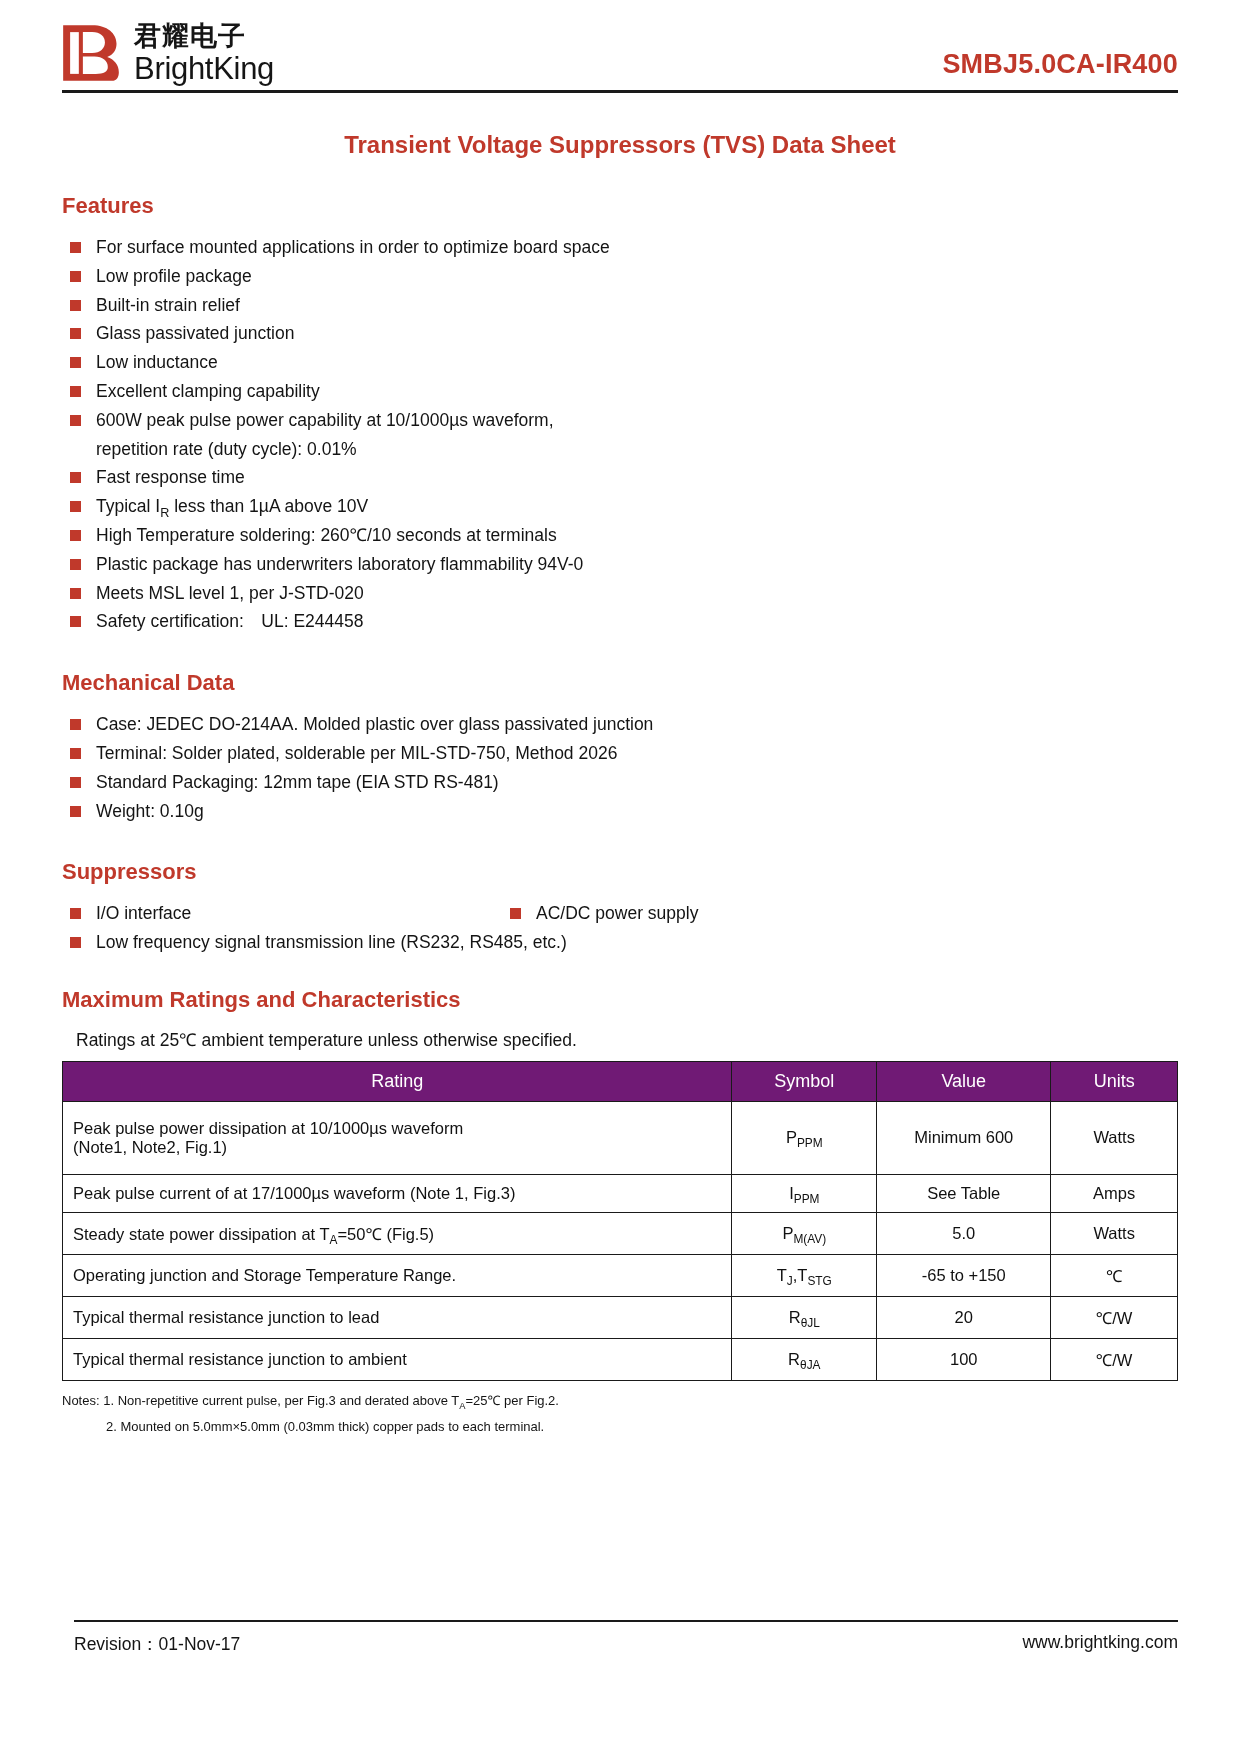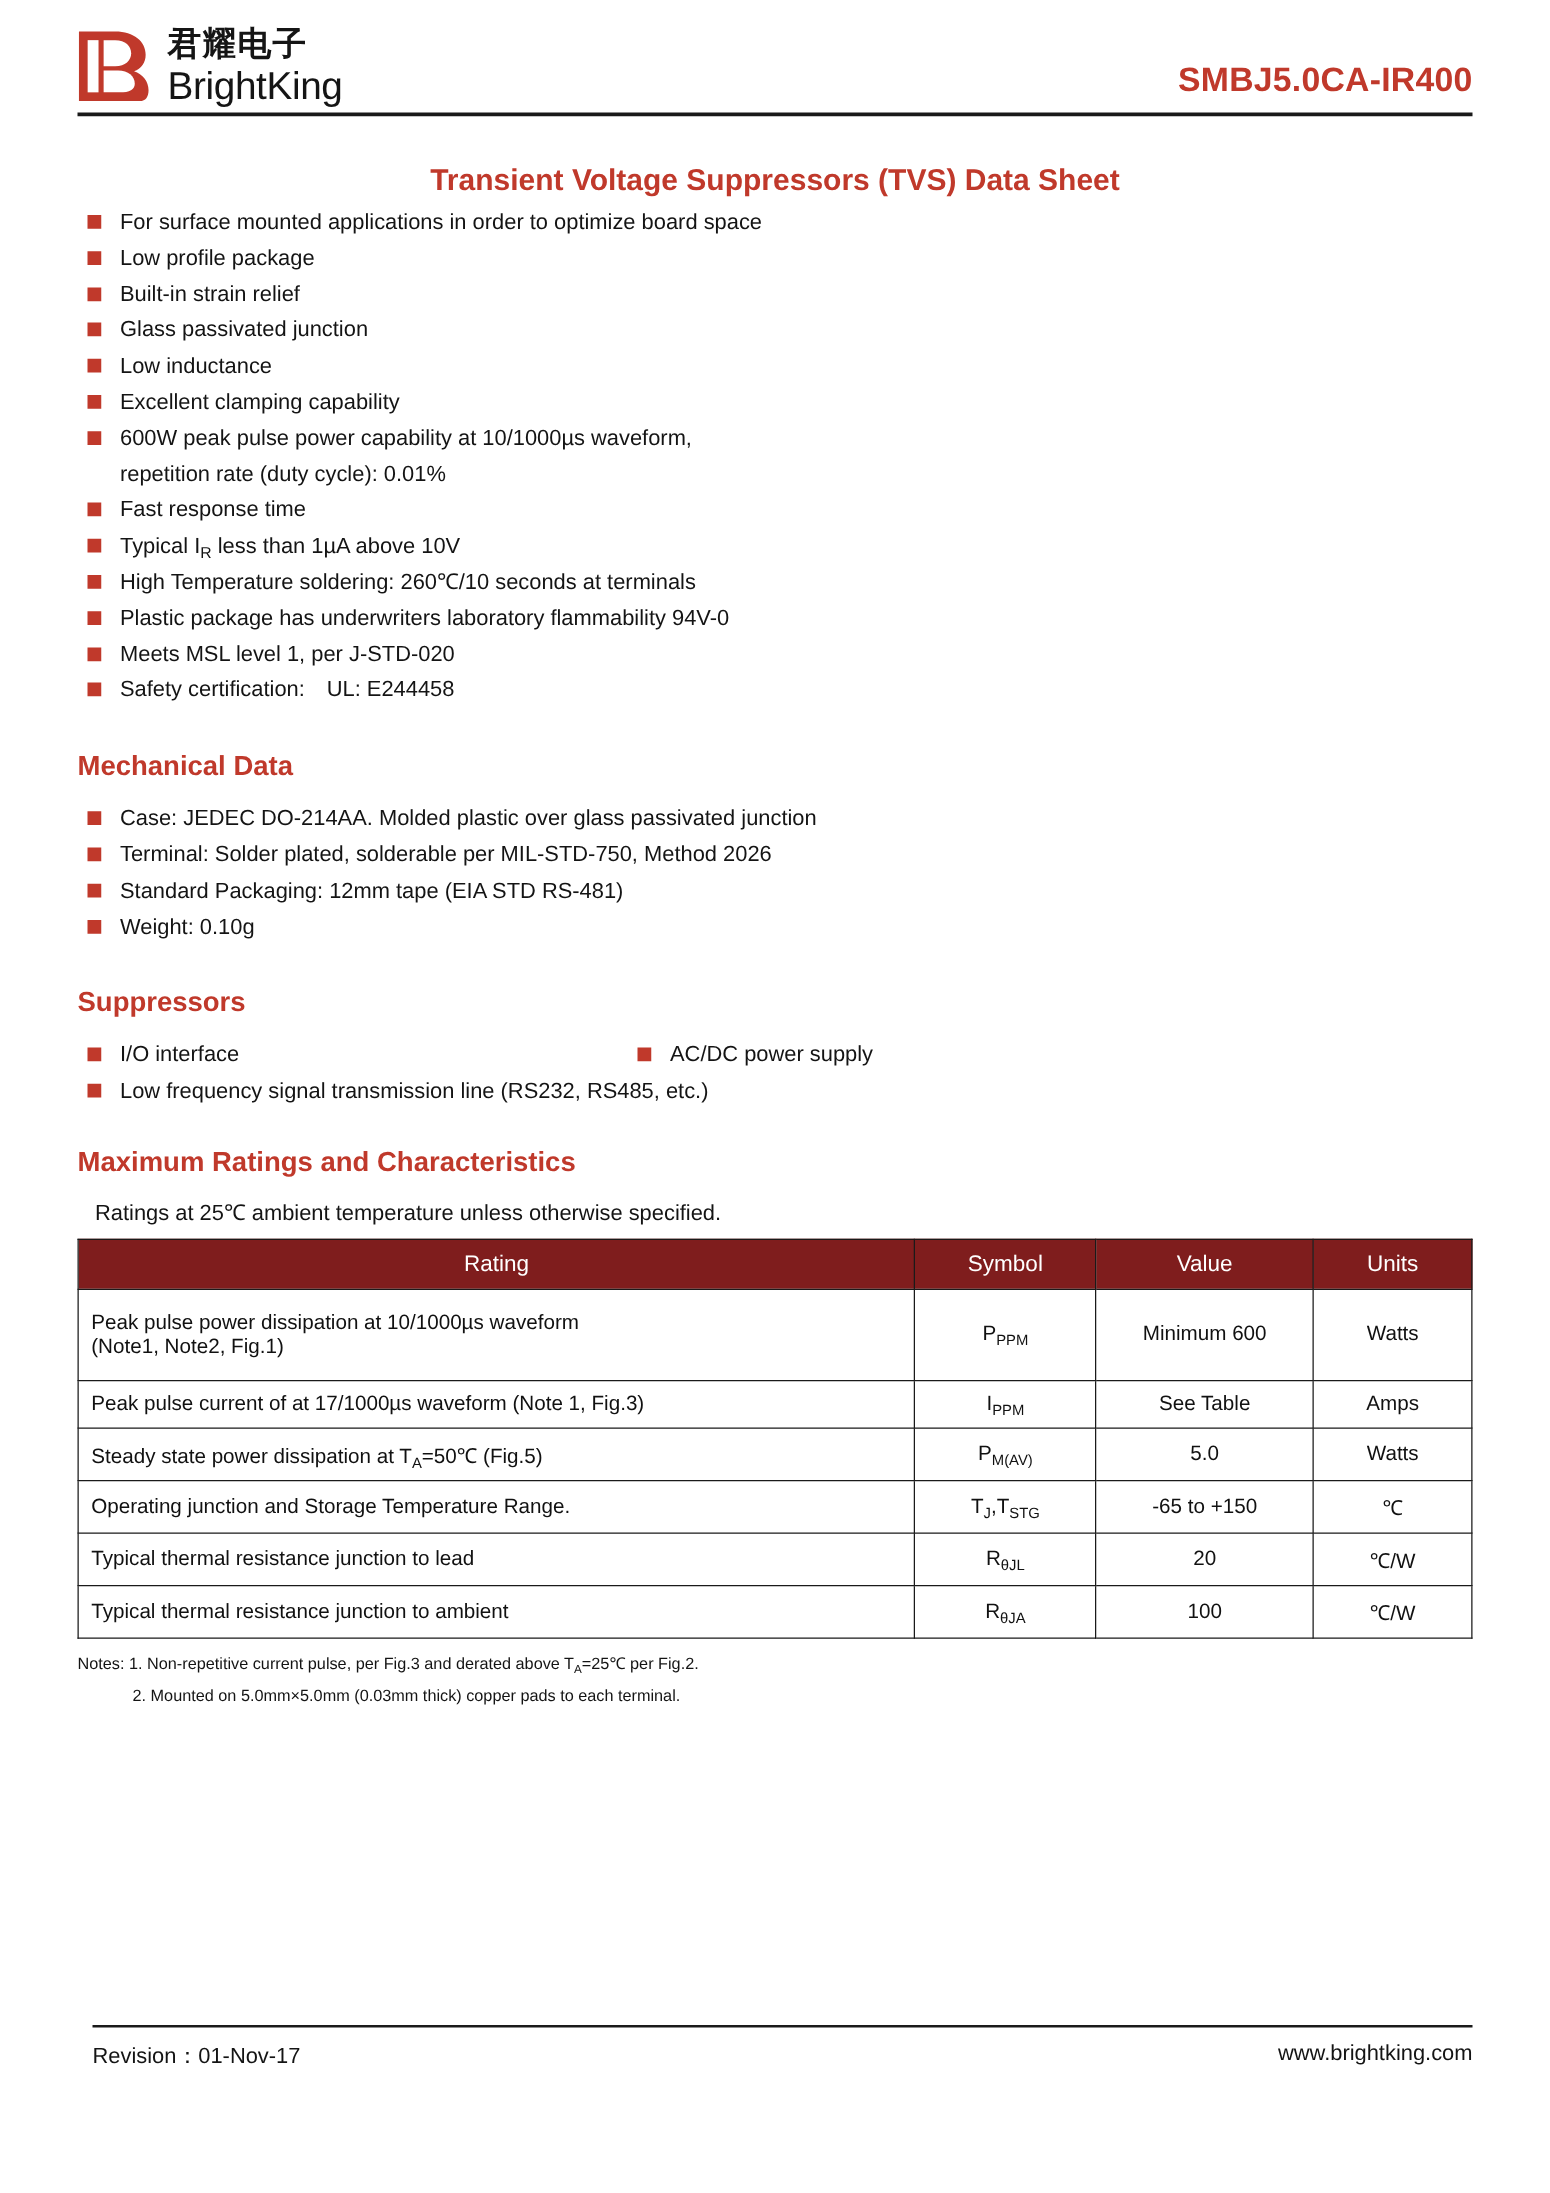--- a/index.html
+++ b/index.html
@@ -133,21 +133,21 @@
     color: #141414;
   }
 
   
   table.ratings {
     width: 100%;
     border-collapse: collapse;
     table-layout: fixed;
   }
   table.ratings th {
-    background: #7f1d1d;
+    background: #701a75;
     color: #ffffff;
     font-weight: normal;
     font-size: 18px;
     text-align: center;
     padding: 9px 4px;
     border: 1.5px solid #1a1a1a;
   }
   table.ratings td {
     border: 1.5px solid #1a1a1a;
     font-size: 16.5px;
@@ -201,20 +201,21 @@
       <div class="logo-text">
         <div class="logo-cn">君耀电子</div>
         <div class="logo-en">BrightKing</div>
       </div>
     </div>
     <div class="part-number">SMBJ5.0CA-IR400</div>
   </div>
 
   <div class="doc-title">Transient Voltage Suppressors (TVS) Data Sheet</div>
 
+  <div class="section-heading">Features</div>
   <ul class="bullets">
     <li><span class="sq"></span><span>For surface mounted applications in order to optimize board space</span></li>
     <li><span class="sq"></span><span>Low profile package</span></li>
     <li><span class="sq"></span><span>Built-in strain relief</span></li>
     <li><span class="sq"></span><span>Glass passivated junction</span></li>
     <li><span class="sq"></span><span>Low inductance</span></li>
     <li><span class="sq"></span><span>Excellent clamping capability</span></li>
     <li><span class="sq"></span><span>600W peak pulse power capability at 10/1000µs waveform,</span></li>
     <li class="cont"><span>repetition rate (duty cycle): 0.01%</span></li>
     <li><span class="sq"></span><span>Fast response time</span></li>

